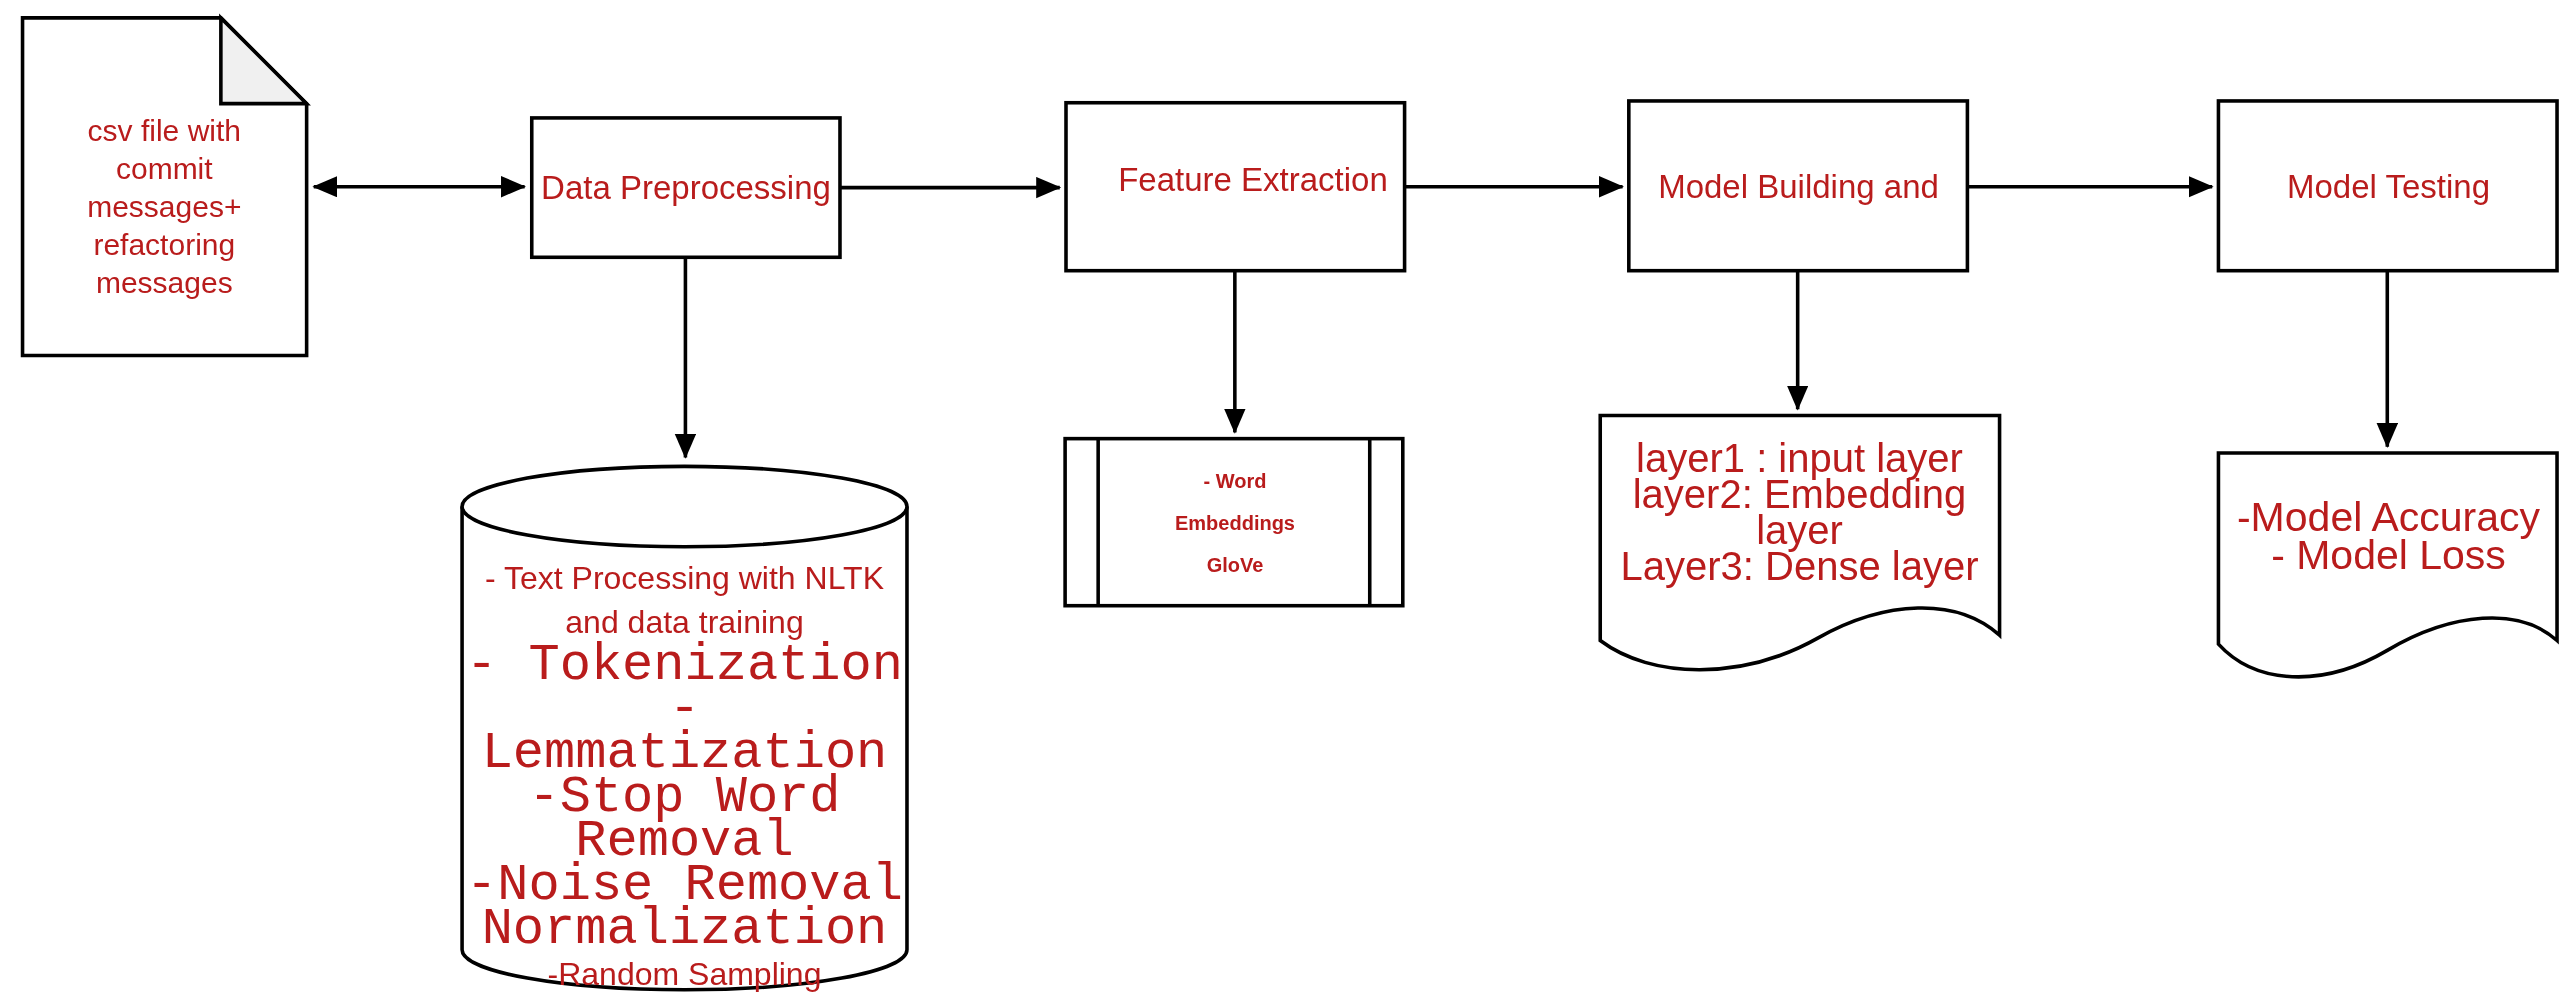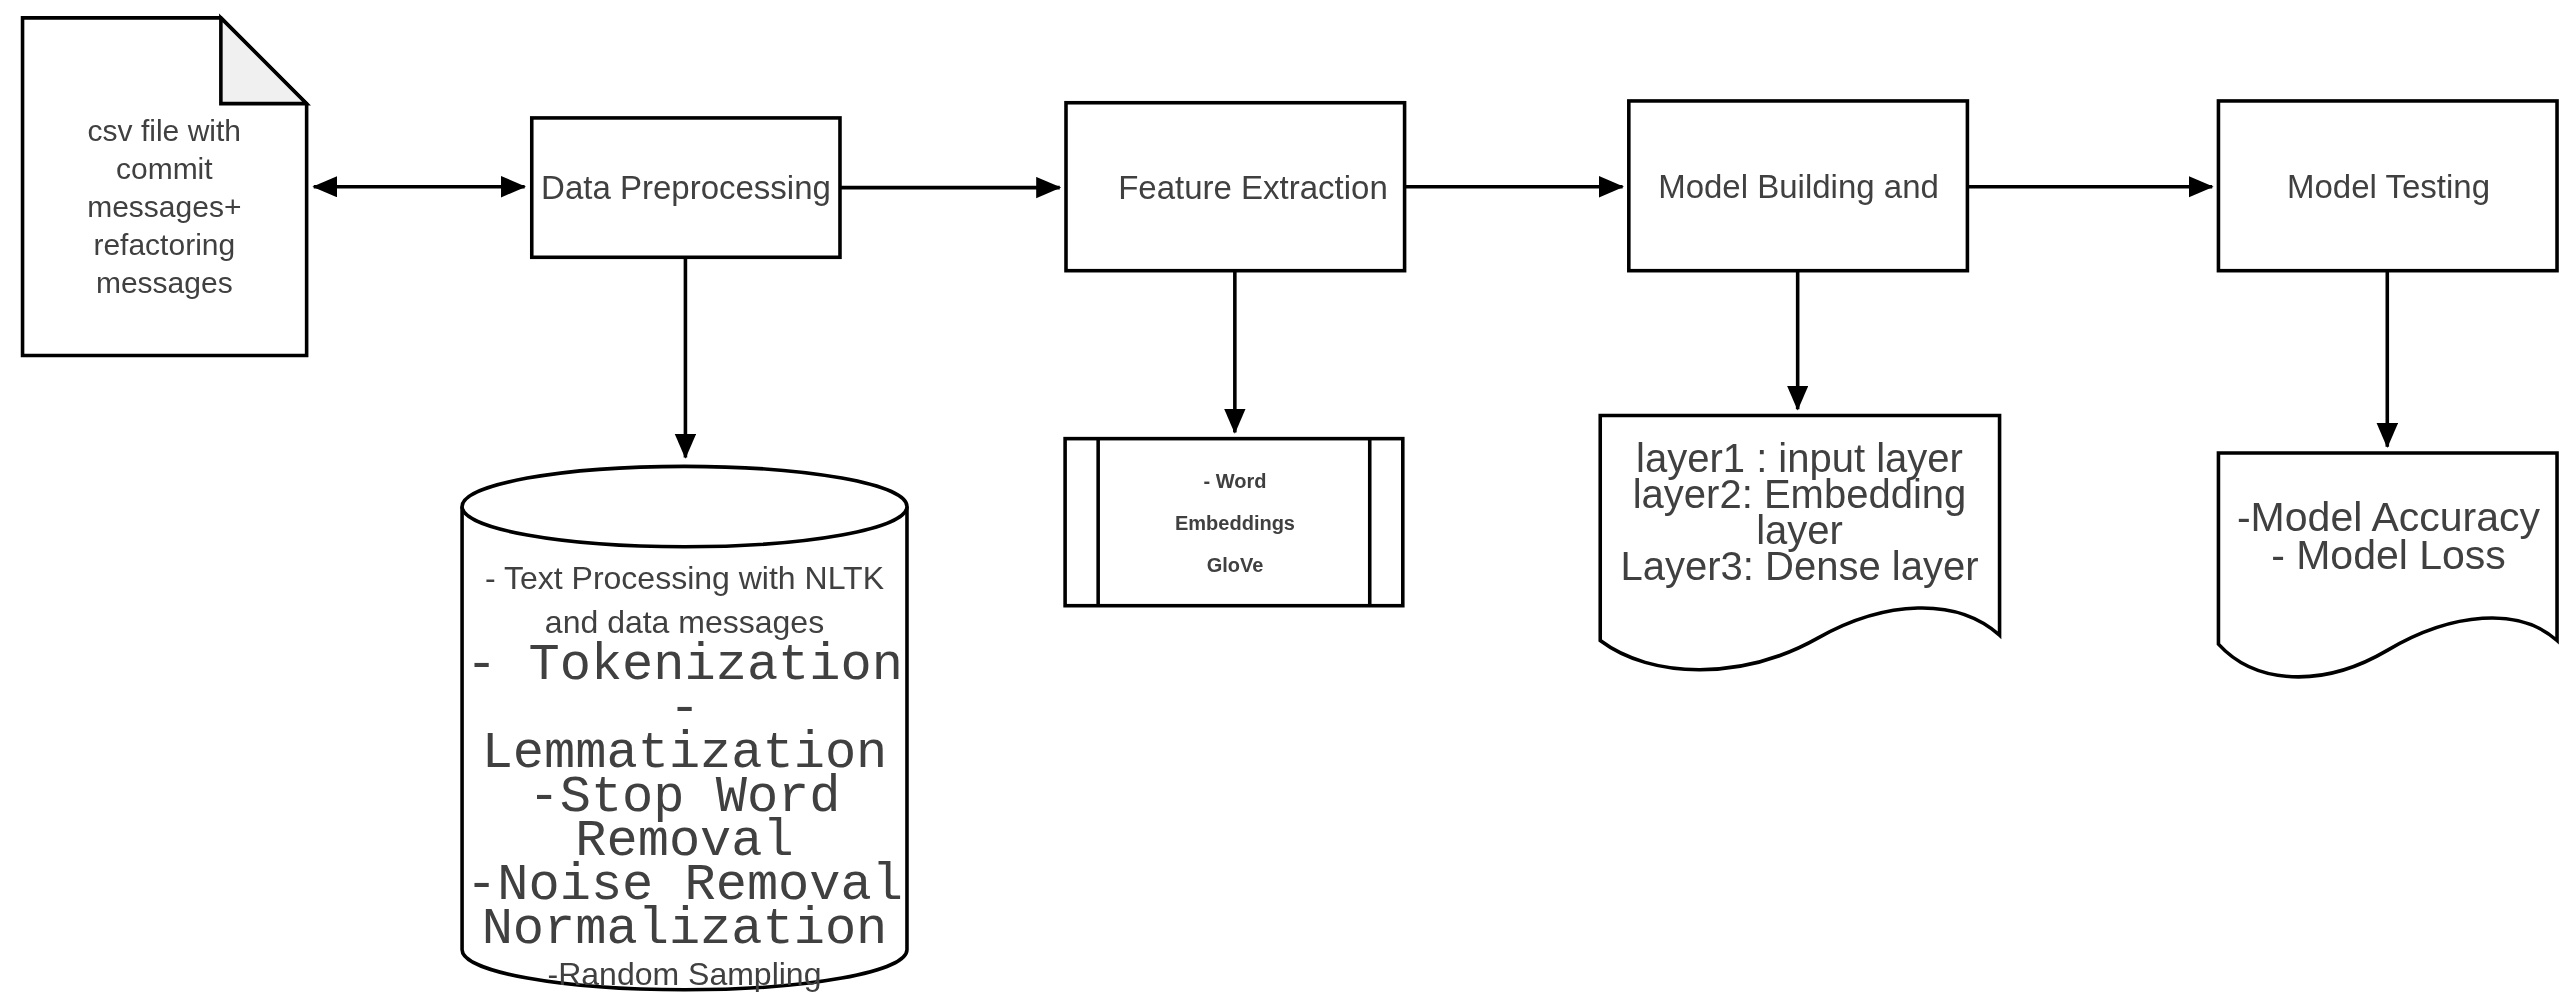--- a/index.html
+++ b/index.html
@@ -10,21 +10,21 @@
     height: 997px;
     background: #ffffff;
     font-family: "Liberation Sans", sans-serif;
     color: #2e2e2e;
     overflow: hidden;
   }
   .shapes { position: absolute; left: 0; top: 0; }
   .label {
     position: absolute;
     text-align: center;
-    color: #404040;
+    color: #b91c1c;
   }
   .flexcenter {
     display: flex;
     flex-direction: column;
     justify-content: center;
     align-items: center;
   }
   .ln { width: 100%; text-align: center; }
   
   .csv-label        { font-size: 30px; line-height: 38px; }
@@ -85,35 +85,35 @@
     <div class="ln">commit</div>
     <div class="ln">messages+</div>
     <div class="ln">refactoring</div>
     <div class="ln">messages</div>
   </div>
 
   <div class="label box-label flexcenter" style="left:532px; top:118px; width:308px; height:139px;">
     <div class="ln">Data Preprocessing</div>
   </div>
 
-  <div class="label box-label flexcenter" style="left:1066px; top:103px; width:374px; height:168px;">
+  <div class="label box-label flexcenter" style="left:1066px; top:95px; width:374px; height:168px;">
     <div class="ln">Feature Extraction</div>
   </div>
 
   <div class="label box-label flexcenter" style="left:1629px; top:101px; width:339px; height:170px;align-items:flex-end;">
     <div class="ln">Model Building and</div>
   </div>
 
   <div class="label box-label flexcenter" style="left:2219px; top:101px; width:339px; height:170px;">
     <div class="ln">Model Testing</div>
   </div>
 
   <div class="label cyl-label" style="left:462px; top:556px; width:445px;">
     <div class="ln">- Text Processing with NLTK</div>
-    <div class="ln">and data messages</div>
+    <div class="ln">and data training</div>
     <div class="ln serif">- Tokenization</div>
     <div class="ln serif">- Lemmatization</div>
     <div class="ln serif">-Stop Word Removal</div>
     <div class="ln serif">-Noise Removal</div>
     <div class="ln serif">Normalization</div>
     <div class="ln">-Random Sampling</div>
   </div>
 
   <div class="label glove-label" style="left:1101px; top:460px; width:268px;">
     <div class="ln">- Word</div>

